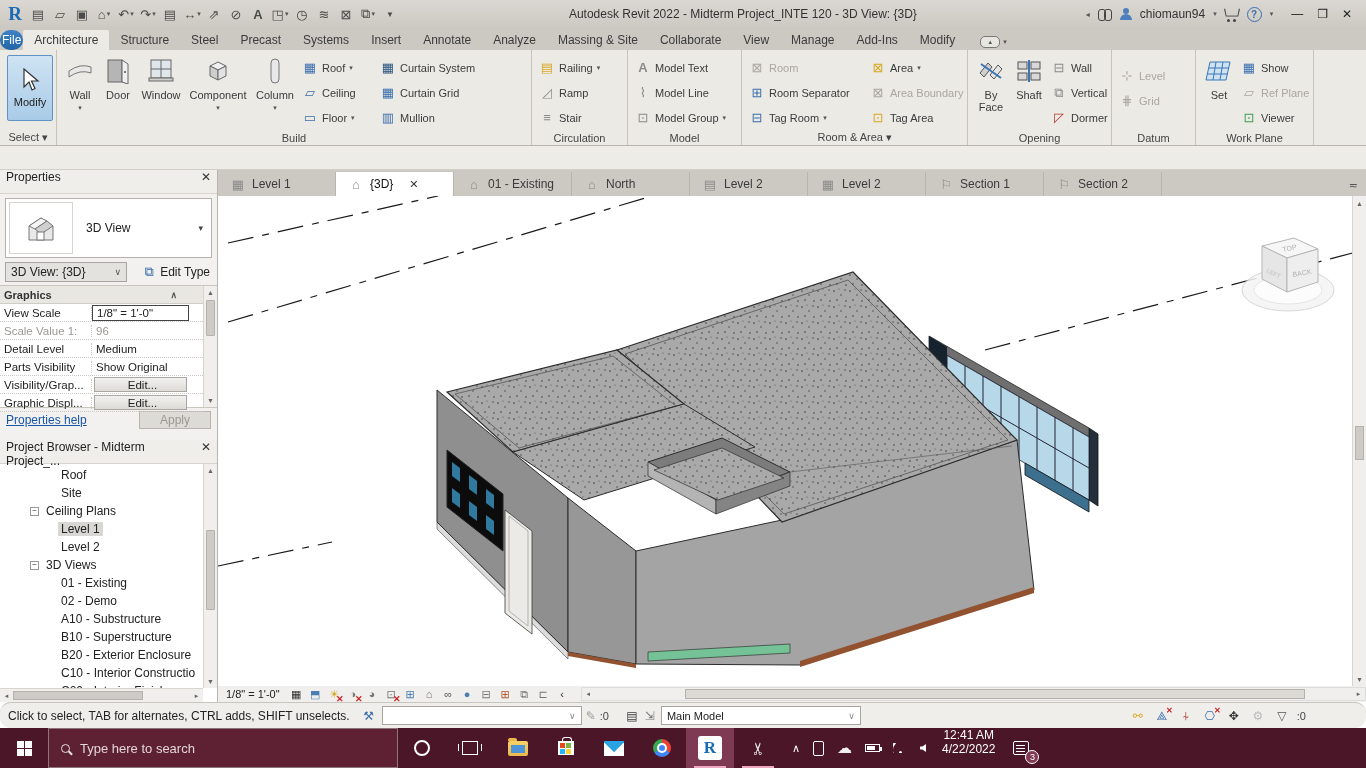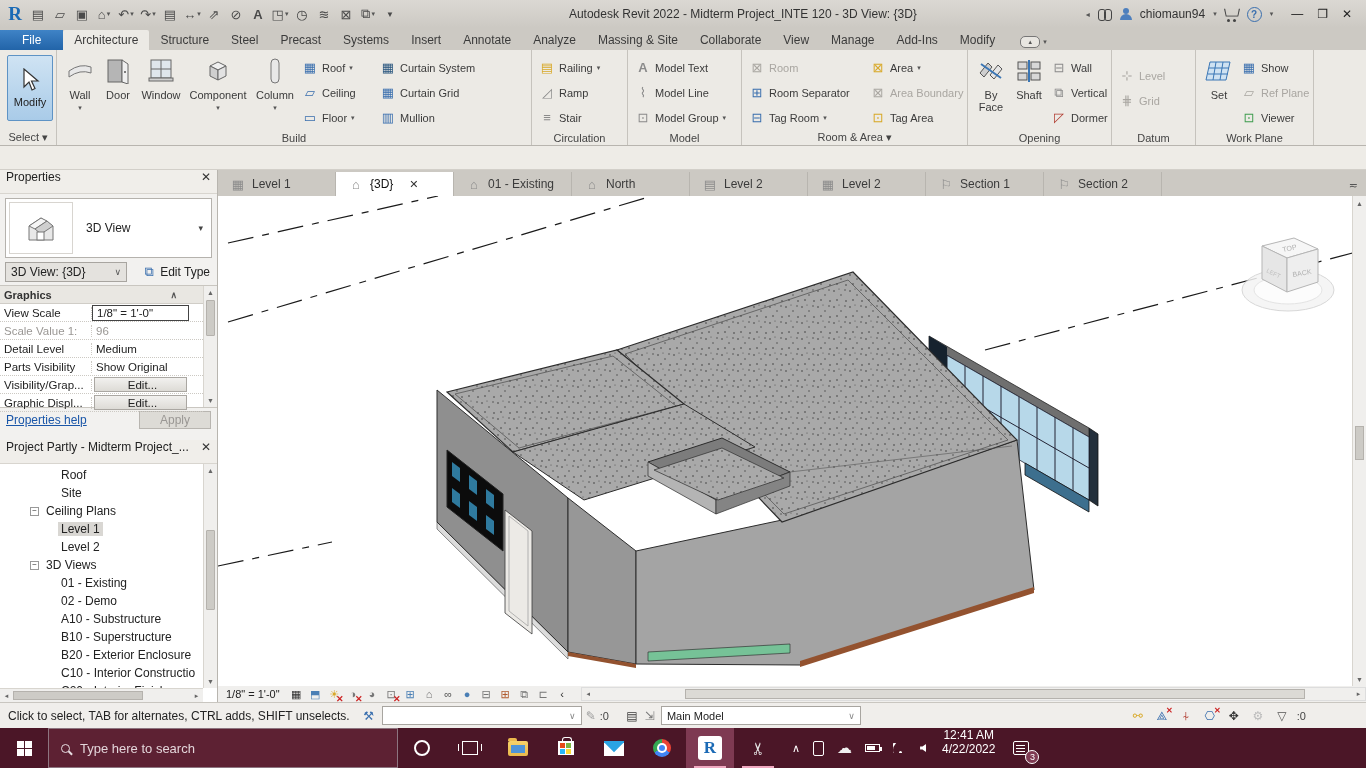--- a/index.html
+++ b/index.html
@@ -34,21 +34,21 @@
   .cart:after { content:""; position:absolute; bottom:-2px; left:2px; width:3px; height:3px;
     border-radius:50%; box-shadow:6px 0 0 #444; background:#444; }
   .helpq { width:15px; height:15px; border:1.5px solid #3a6fae; border-radius:50%;
     color:#3a6fae; font-size:10px; font-weight:bold; display:flex; align-items:center; justify-content:center; }
   .winbtns { display:flex; gap:14px; margin-left:10px; padding-right:8px; color:#222; font-size:12px; }
 
   
   .tabrow { position:absolute; top:28px; left:0; width:1366px; height:22px; background:#ccc9c3;
     display:flex; align-items:flex-end; }
   .rtab { padding:3px 11px 3px; font-size:12px; color:#3b3b3b; cursor:default; white-space:nowrap; }
-  .rtab.file { background:linear-gradient(#3f83c6,#2264a8); color:#fff; padding:3px 22px; }
+  .rtab.file { background:linear-gradient(#3f83c6,#2264a8); color:#fff; padding:3px 2px;border-radius:10px; }
   .rtab.active { background:#eceae5; border-radius:2px 2px 0 0; }
   .ribbon-toggle { margin-left:14px; margin-bottom:2px; display:flex; align-items:center; gap:3px; }
   .ribbon-toggle .pill { width:20px; height:12px; border:1px solid #777; border-radius:5px;
     display:flex; align-items:center; justify-content:center; font-size:6px; color:#555; background:#e8e6e1; }
   .ribbon-toggle .dd { font-size:7px; color:#555; }
 
   
   .ribbon { position:absolute; top:50px; left:0; width:1366px; height:96px; background:#eceae5;
     border-bottom:1px solid #b8b5af; display:flex; }
   .panel { position:relative; height:95px; border-right:1px solid #c6c3bd; padding:3px 4px 15px; }
@@ -141,21 +141,21 @@
   .vcb { display:flex; align-items:center; gap:2px; padding-left:8px; }
   .vcb .scale { font-size:11px; color:#222; margin-right:6px; white-space:nowrap; }
   .vci { position:relative; width:17px; height:15px; display:flex; align-items:center; justify-content:center; font-size:11px; color:#4a6b8a; }
   .vci .rx { position:absolute; right:-1px; bottom:-2px; color:#c22; font-size:9px; font-weight:bold; }
   .canvhs { flex:1; height:14px; margin-left:10px; background:#f0efed; border:1px solid #ddd; display:flex; align-items:center; }
   .canvhs .ar { width:13px; font-size:7px; color:#666; display:flex; align-items:center; justify-content:center; }
   .canvhs .thumb { height:10px; width:620px; margin-left:90px; background:#dcdad5; border:1px solid #b5b2ad; }
 
   
   .statusbar { position:absolute; top:702px; left:0; width:1366px; height:26px; background:#f0eeeb;
-    border-top:1px solid #c9c6c0; display:flex; align-items:center; font-size:12px; }
+    border-top:1px solid #c9c6c0; display:flex; align-items:center; font-size:12px;border-radius:11px; }
   .sb-hint { padding-left:8px; color:#222; white-space:nowrap; }
   .sb-combo { height:19px; background:#fff; border:1px solid #a8a5a0; display:flex; align-items:center;
     font-size:11px; color:#222; padding:0 5px; }
   .sb-combo .dd { margin-left:auto; color:#888; font-size:9px; }
   .sbi { position:relative; width:18px; height:16px; display:flex; align-items:center; justify-content:center; font-size:12px; }
   .sbi .rx { position:absolute; right:-2px; top:-2px; color:#c22; font-size:8px; font-weight:bold; }
 
   
   .taskbar { position:absolute; top:728px; left:0; width:1366px; height:40px; background:#4b1627; display:flex; align-items:stretch; }
   .tstart { width:48px; display:flex; align-items:center; justify-content:center; }
@@ -656,21 +656,21 @@
         </div>
       </div>
       <div class="prophelp">
         <a>Properties help</a>
         <span class="applybtn">Apply</span>
       </div>
     </div>
 
     <div class="browser">
       <div class="paneltitle">
-          <span>Project Partly - Midterm Project_...</span>
+          <span>Project Browser - Midterm Project_...</span>
           <span class="x">✕</span>
         </div>
       <div class="tree">
         <div class="titem" style="padding-left:58px">
             <span class="lbl">Roof</span>
           </div>
         <div class="titem" style="padding-left:58px">
             <span class="lbl">Site</span>
           </div>
         <div class="titem" style="padding-left:30px">

